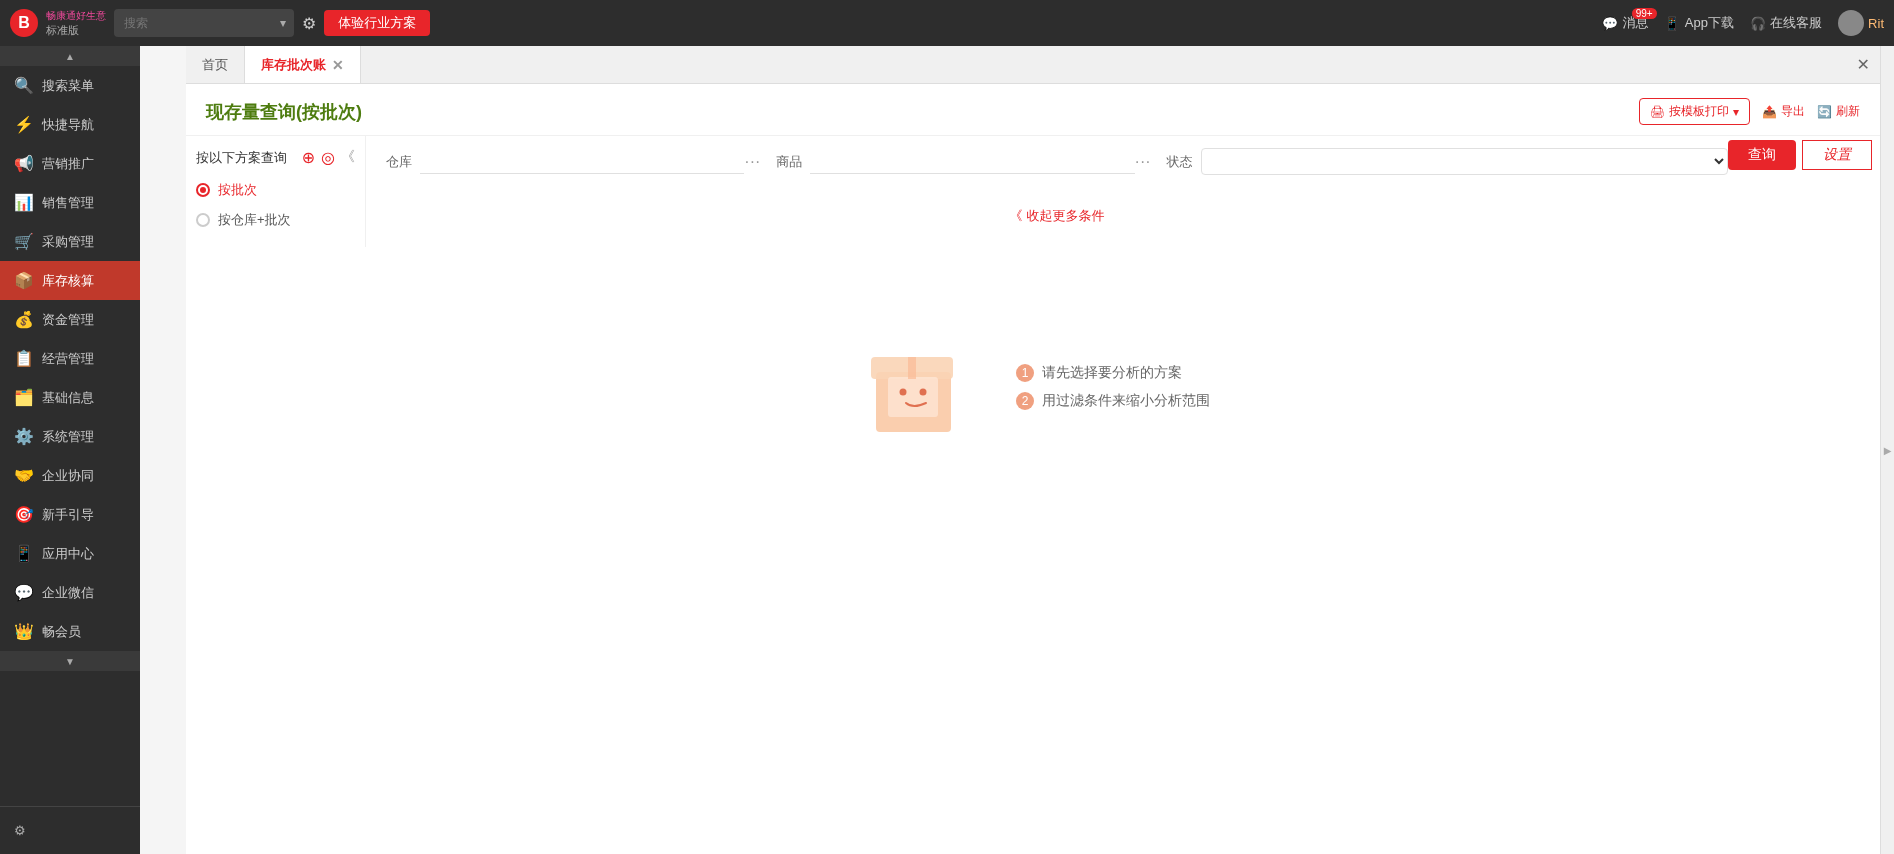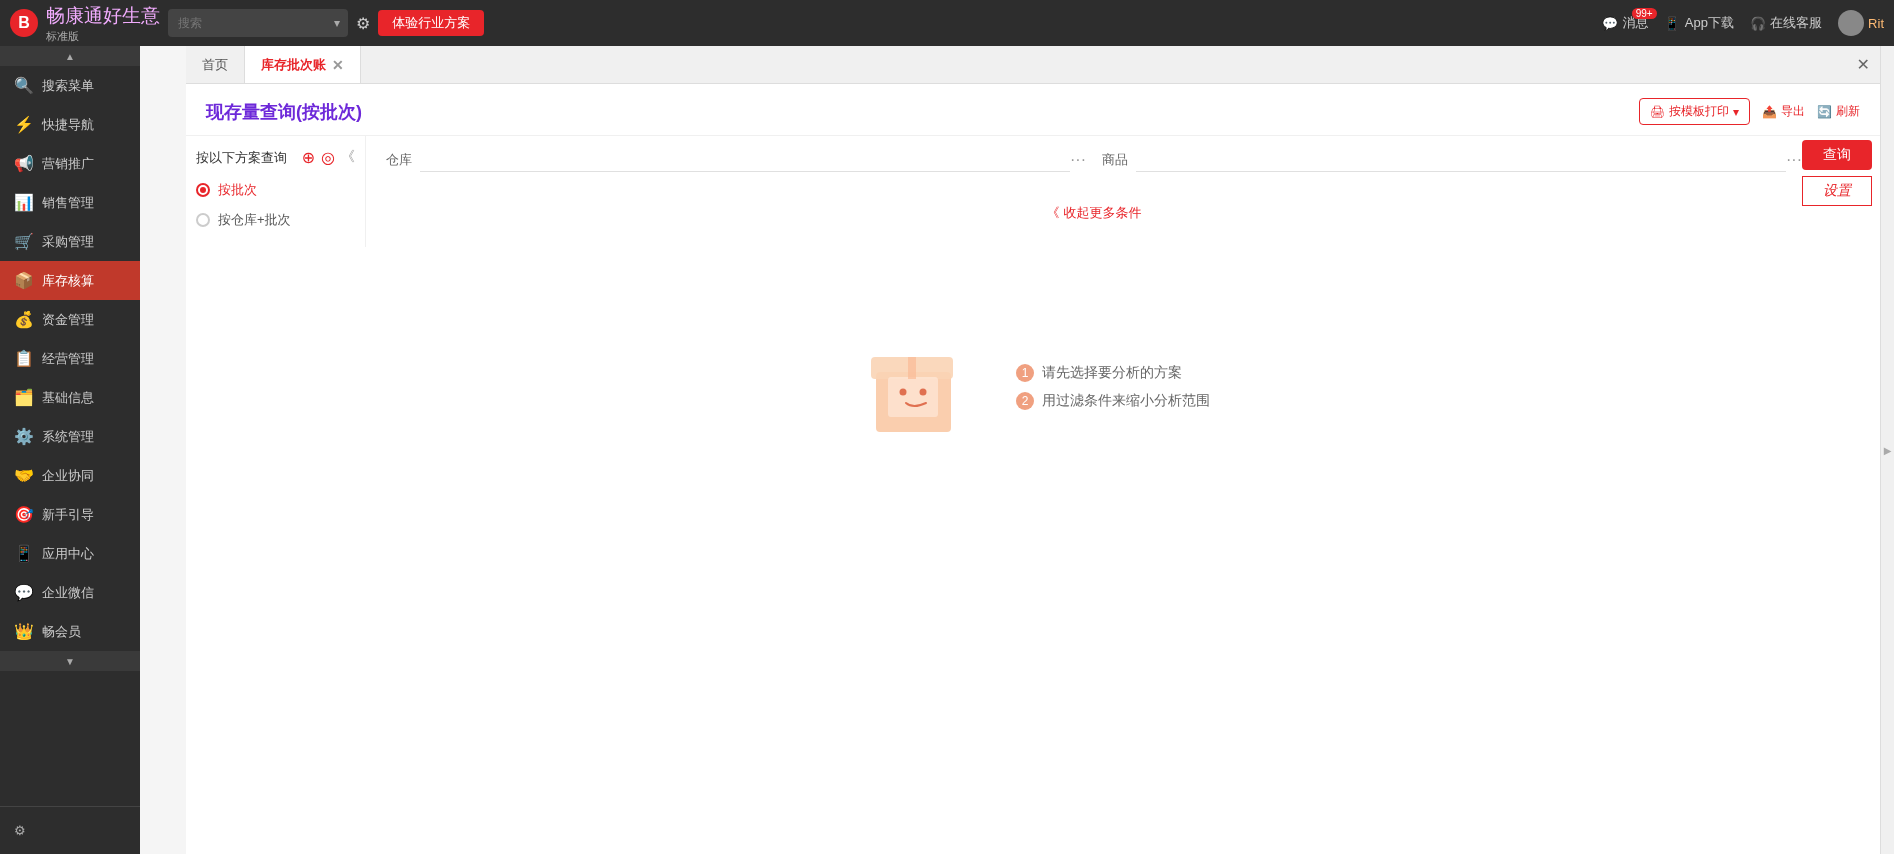--- a/index.html
+++ b/index.html
@@ -10,21 +10,21 @@
       height: 46px;
       background: #2d2d2d;
       display: flex;
       align-items: center;
       padding: 0 10px;
       justify-content: space-between;
       flex-shrink: 0;
     }
     .topbar-left { display: flex; align-items: center; gap: 8px; }
     .topbar-logo { width: 28px; height: 28px; background: #e8252a; border-radius: 50%; display: flex; align-items: center; justify-content: center; color: white; font-size: 16px; font-weight: bold; }
-    .topbar-brand { color: #f0abfc; font-size: 19px; }
+    .topbar-brand { color: #ec4899; font-size: 10px; }
     .topbar-brand-sub { color: #aaa; font-size: 11px; }
     .topbar-search { background: #444; border: none; color: #ccc; padding: 4px 30px 4px 10px; border-radius: 4px; width: 180px; height: 28px; font-size: 12px; position: relative; }
     .topbar-search-wrap { position: relative; display: flex; align-items: center; }
     .topbar-search-wrap input { background: #444; border: none; color: #ccc; padding: 4px 30px 4px 10px; border-radius: 4px; width: 180px; height: 28px; font-size: 12px; outline: none; }
     .topbar-search-arrow { position: absolute; right: 8px; color: #aaa; font-size: 12px; }
     .topbar-gear { color: #ccc; font-size: 16px; cursor: pointer; }
     .topbar-trial { background: #e8252a; color: white; border: none; padding: 4px 14px; border-radius: 4px; cursor: pointer; font-size: 13px; }
     .topbar-right { display: flex; align-items: center; gap: 16px; color: #ccc; font-size: 13px; }
     .topbar-right-item { display: flex; align-items: center; gap: 4px; cursor: pointer; position: relative; }
     .badge { background: #e8252a; color: white; font-size: 10px; border-radius: 8px; padding: 0 4px; position: absolute; top: -6px; right: -8px; }
@@ -118,21 +118,21 @@
 
     
     .page-header {
       display: flex;
       align-items: center;
       justify-content: space-between;
       padding: 14px 20px 10px 20px;
       background: white;
       border-bottom: 1px solid #f0f0f0;
     }
-    .page-title { font-size: 18px; font-weight: bold; color: #6d28d9; }
+    .page-title { font-size: 18px; font-weight: bold; color: #4d7c0f; }
     .page-header-actions { display: flex; align-items: center; gap: 12px; }
     .btn-print { display: flex; align-items: center; gap: 4px; color: #e8252a; border: 1px solid #e8252a; background: white; padding: 4px 10px; border-radius: 4px; cursor: pointer; font-size: 12px; }
     .btn-export { display: flex; align-items: center; gap: 4px; color: #e8252a; background: white; border: none; cursor: pointer; font-size: 12px; }
     .btn-refresh { display: flex; align-items: center; gap: 4px; color: #e8252a; background: white; border: none; cursor: pointer; font-size: 12px; }
     .filter-sidebar {
       width: 180px;
       border-right: 1px solid #f0f0f0;
       padding: 12px 0;
       flex-shrink: 0;
     }
@@ -234,21 +234,20 @@
       color: #e8252a;
       border: 1px solid #e8252a;
       padding: 5px 20px;
       border-radius: 0;
       cursor: pointer;
       font-size: 14px;
       font-style: italic;
     }
     .action-btns {
       display: flex;
-      flex-direction: column;
       gap: 6px;
       padding-top: 4px;
       padding-right: 8px;
     }
 
     
     .empty-state {
       display: flex;
       flex-direction: column;
       align-items: center;
@@ -505,20 +504,26 @@
                   <div class="filter-field">
                     <span class="filter-label">仓库</span>
                     <input type="text" class="filter-input" style="">
                     <span class="filter-dots">···</span>
                   </div>
                   <div class="filter-field">
                     <span class="filter-label">商品</span>
                     <input type="text" class="filter-input" style="">
                     <span class="filter-dots">···</span>
                   </div>
+                  <div class="filter-status-field">
+                    <span class="filter-label">状态</span>
+                    <select class="filter-select">
+                      <option value=""></option>
+                    </select>
+                  </div>
                 </div>
 
                 <div class="filter-row">
                 </div>
 
                 <div class="filter-collapse-row">
                   <span>《</span>
                   <span>收起更多条件</span>
                 </div>
               </div>

